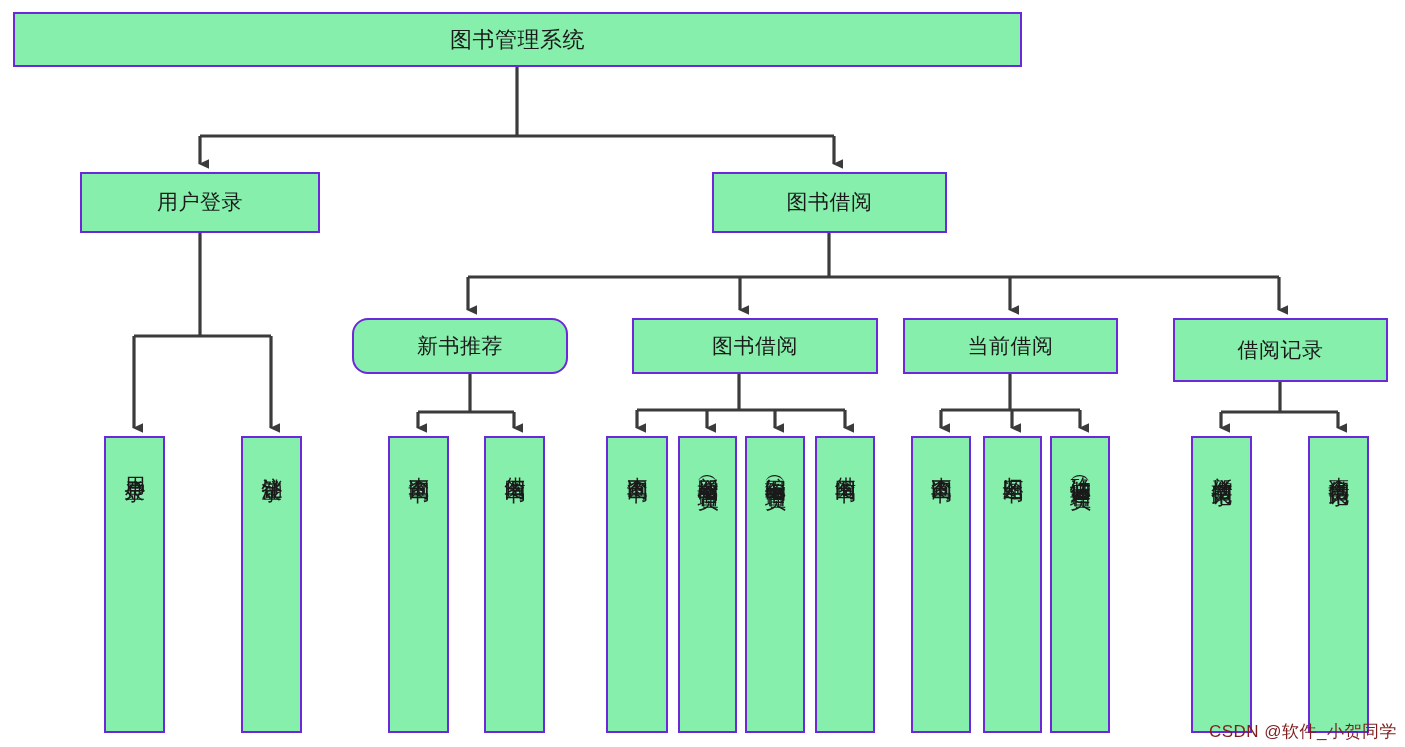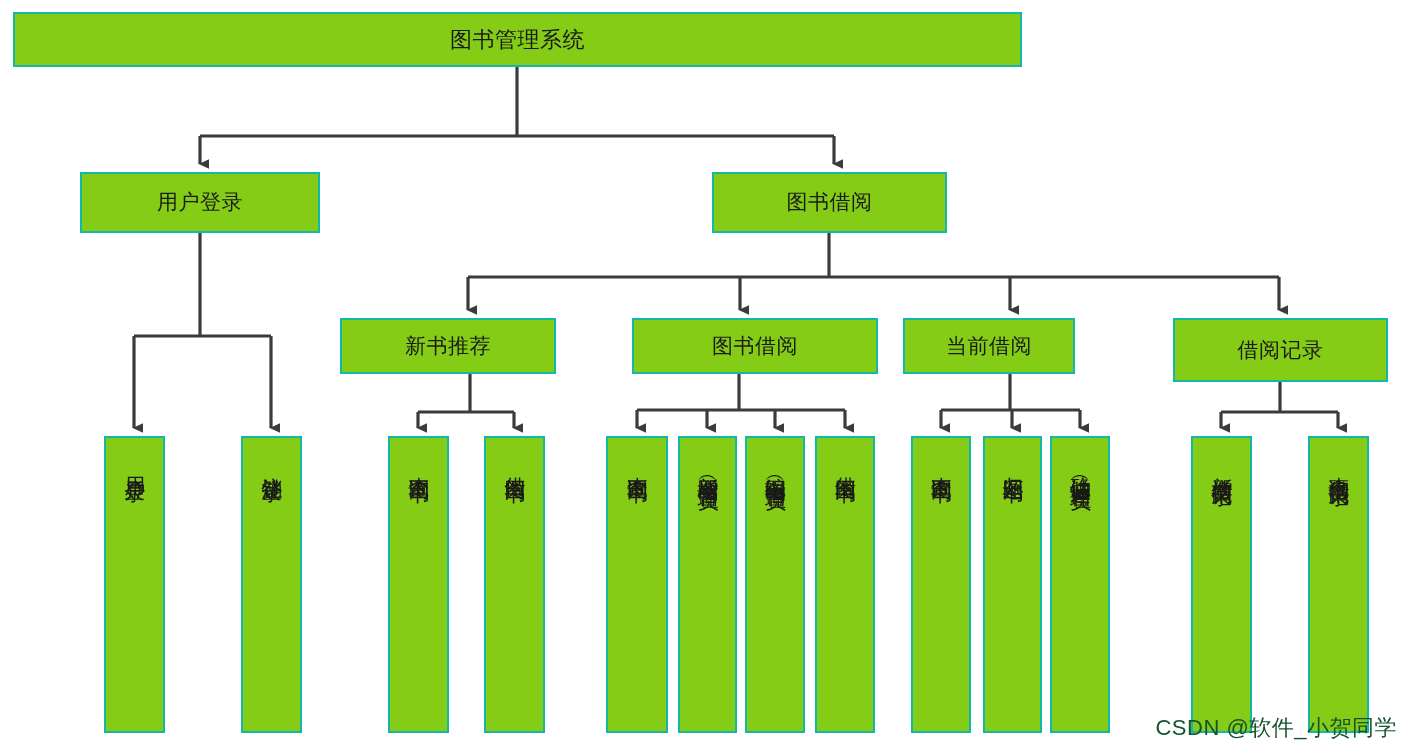--- a/index.html
+++ b/index.html
@@ -22,22 +22,22 @@
     position: absolute;
     left: 0;
     top: 0;
     width: 1405px;
     height: 747px;
     pointer-events: none;
   }
   .node {
     position: absolute;
     box-sizing: border-box;
-    background: #84cc16;
-    border: 2px solid #14b8a6;
+    background: #86efac;
+    border: 2px solid #6d28d9;
     display: flex;
     align-items: center;
     justify-content: center;
     color: #1a1a1a;
     z-index: 2;
   }
   .node.horiz {
     font-size: 21px;
     line-height: 1.15;
     letter-spacing: 0.5px;
@@ -57,22 +57,22 @@
     font-size: 21px;
     line-height: 1.28;
     letter-spacing: 2px;
     white-space: nowrap;
     text-align: left;
   }
   .watermark {
     position: absolute;
     right: 8px;
     bottom: 4px;
-    font-size: 22px;
-    color: #14532d;
+    font-size: 17px;
+    color: #7f1d1d;
     letter-spacing: 0.5px;
     white-space: nowrap;
     z-index: 5;
   }
 </style>
 </head>
 <body>
 
 <div id="canvas">
 
@@ -131,29 +131,29 @@
   </div>
 
   <div class="node horiz" style="left:80px; top:172px; width:240px; height:61px;">
     <span>用户登录</span>
   </div>
 
   <div class="node horiz" style="left:712px; top:172px; width:235px; height:61px;">
     <span>图书借阅</span>
   </div>
 
-  <div class="node horiz" style="left:340px; top:318px; width:216px; height:56px;">
+  <div class="node horiz" style="left:352px; top:318px; width:216px; height:56px;border-radius:16px;">
     <span>新书推荐</span>
   </div>
 
   <div class="node horiz" style="left:632px; top:318px; width:246px; height:56px;">
     <span>图书借阅</span>
   </div>
 
-  <div class="node horiz" style="left:903px; top:318px; width:172px; height:56px;">
+  <div class="node horiz" style="left:903px; top:318px; width:215px; height:56px;">
     <span>当前借阅</span>
   </div>
 
   <div class="node horiz" style="left:1173px; top:318px; width:215px; height:64px;">
     <span>借阅记录</span>
   </div>
 
   <div class="node vert" style="left:104px; top:436px; width:61px; height:297px;">
     <span class="vlabel">用户登录</span>
   </div>

